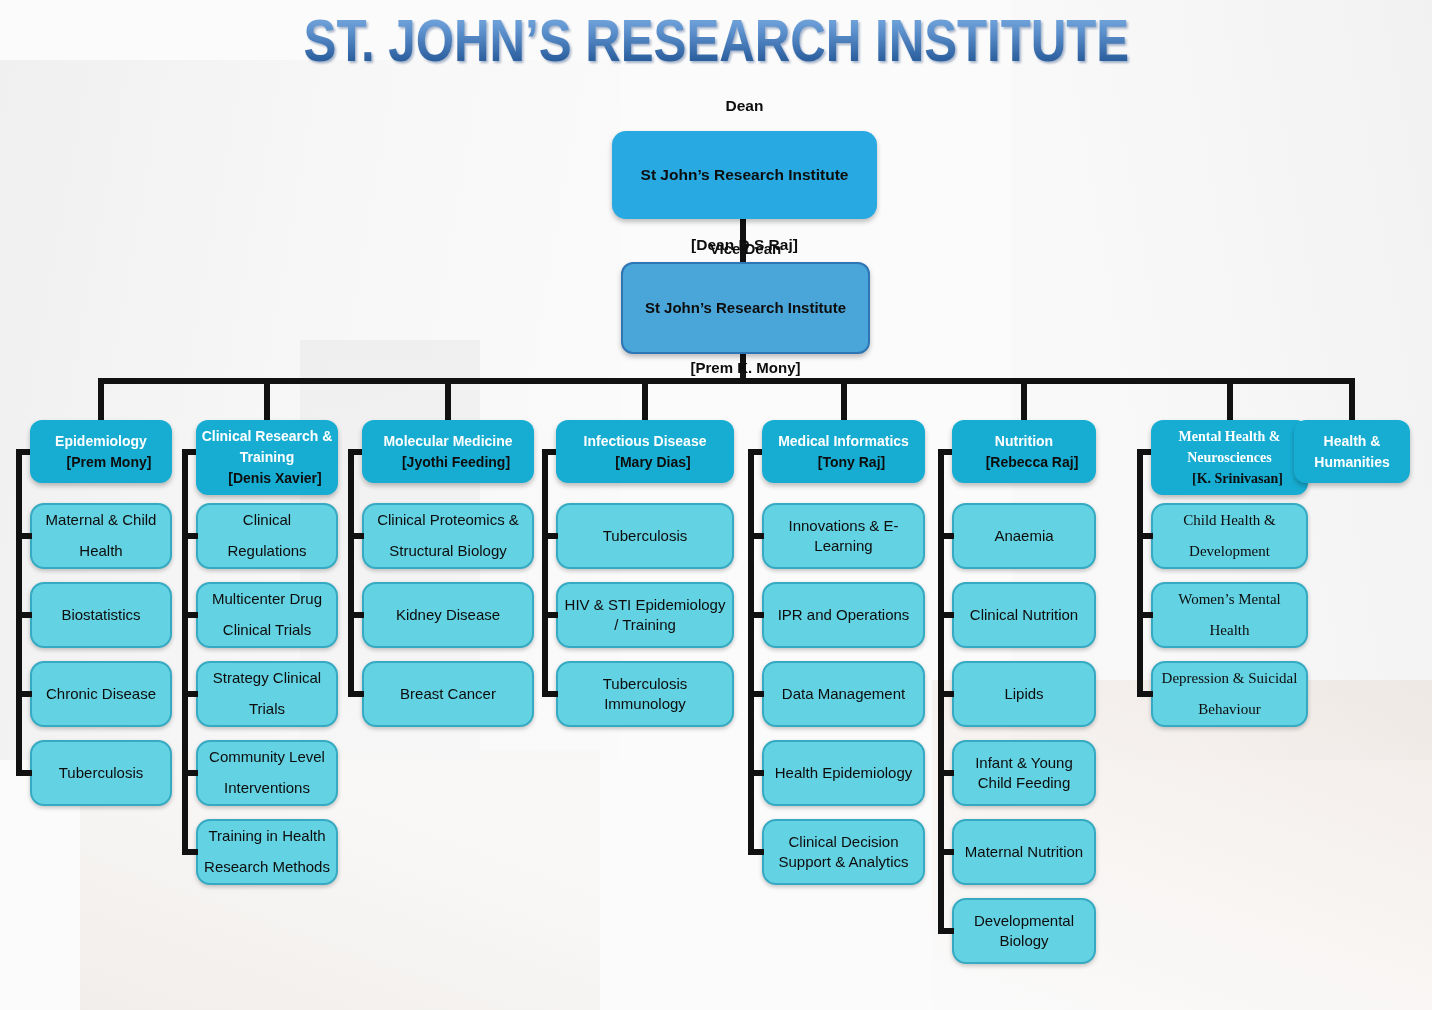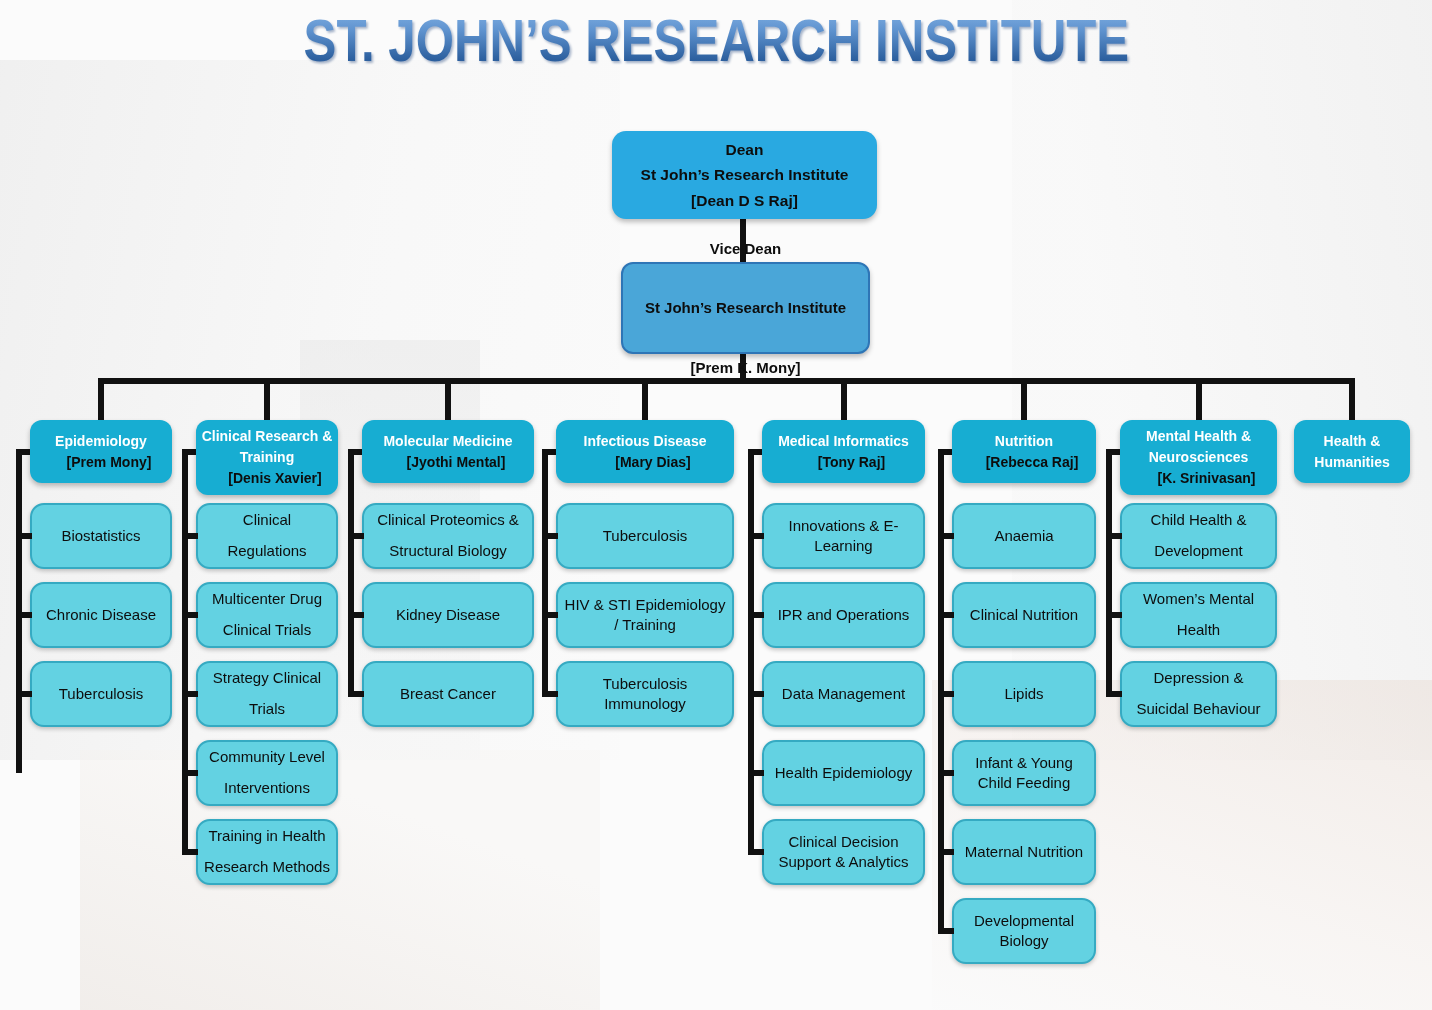--- a/index.html
+++ b/index.html
@@ -54,21 +54,21 @@
   .vline,.hline{position:absolute;background:var(--line);z-index:1;}
 
   
   .box{
     position:absolute;z-index:2;border-radius:14px;
     display:flex;flex-direction:column;justify-content:center;align-items:center;
     text-align:center;color:var(--text_dark);font-weight:bold;
     box-shadow:0 3px 5px rgba(0,0,0,.25);
   }
   .dean{left:612px;top:131px;width:265px;height:88px;background:var(--dean_fill);
-    font-size:15.5px;line-height:1.62;}
+    font-size:15.5px;line-height:1.62;gap:44px;}
   .vice{left:621px;top:262px;width:249px;height:92px;background:var(--vice_fill);
     border:2px solid var(--vice_border);font-size:15px;line-height:1.55;border-radius:12px;gap:36px;}
 
   
   .col{position:absolute;top:0;height:100%;}
   .drop{position:absolute;top:378px;left:50%;margin-left:-3px;width:6px;height:46px;background:var(--line);z-index:1;}
   .hdr{
     position:absolute;top:420px;left:0;right:0;min-height:63px;z-index:2;
     background:var(--dept_fill);border-radius:12px;
     display:flex;flex-direction:column;justify-content:center;align-items:center;
@@ -129,20 +129,23 @@
 
   <div class="col" style="left:30px;width:142px;">
     <div class="drop"></div>
     <div class="hdr">
       <span class="hdr-label">Epidemiology</span>
       <span class="hdr-head">[Prem Mony]</span>
     </div>
     <div class="bracket" style="height:324px;"></div>
     <div class="items lh-wide">
       <div class="item">
+          <span>Maternal &amp; Child Health</span>
+        </div>
+      <div class="item">
           <span>Biostatistics</span>
         </div>
       <div class="item">
           <span>Chronic Disease</span>
         </div>
       <div class="item">
           <span>Tuberculosis</span>
         </div>
     </div>
   </div>
@@ -170,21 +173,21 @@
       <div class="item">
           <span>Training in Health Research Methods</span>
         </div>
     </div>
   </div>
 
   <div class="col" style="left:362px;width:172px;">
     <div class="drop"></div>
     <div class="hdr">
       <span class="hdr-label">Molecular Medicine</span>
-      <span class="hdr-head">[Jyothi Mental]</span>
+      <span class="hdr-head">[Jyothi Feeding]</span>
     </div>
     <div class="bracket" style="height:245px;"></div>
     <div class="items lh-wide">
       <div class="item">
           <span>Clinical Proteomics &amp; Structural Biology</span>
         </div>
       <div class="item">
           <span>Kidney Disease</span>
         </div>
       <div class="item">
@@ -261,21 +264,21 @@
         </div>
       <div class="item">
           <span>Maternal Nutrition</span>
         </div>
       <div class="item">
           <span>Developmental Biology</span>
         </div>
     </div>
   </div>
 
-  <div class="col" style="left:1120px;width:157px;">
+  <div class="col" style="left:1151px;width:157px;font-family:Liberation Serif, serif;">
     <div class="drop"></div>
     <div class="hdr">
       <span class="hdr-label">Mental Health &amp; Neurosciences</span>
       <span class="hdr-head">[K. Srinivasan]</span>
     </div>
     <div class="bracket" style="height:245px;"></div>
     <div class="items lh-wide">
       <div class="item">
           <span>Child Health &amp; Development</span>
         </div>

